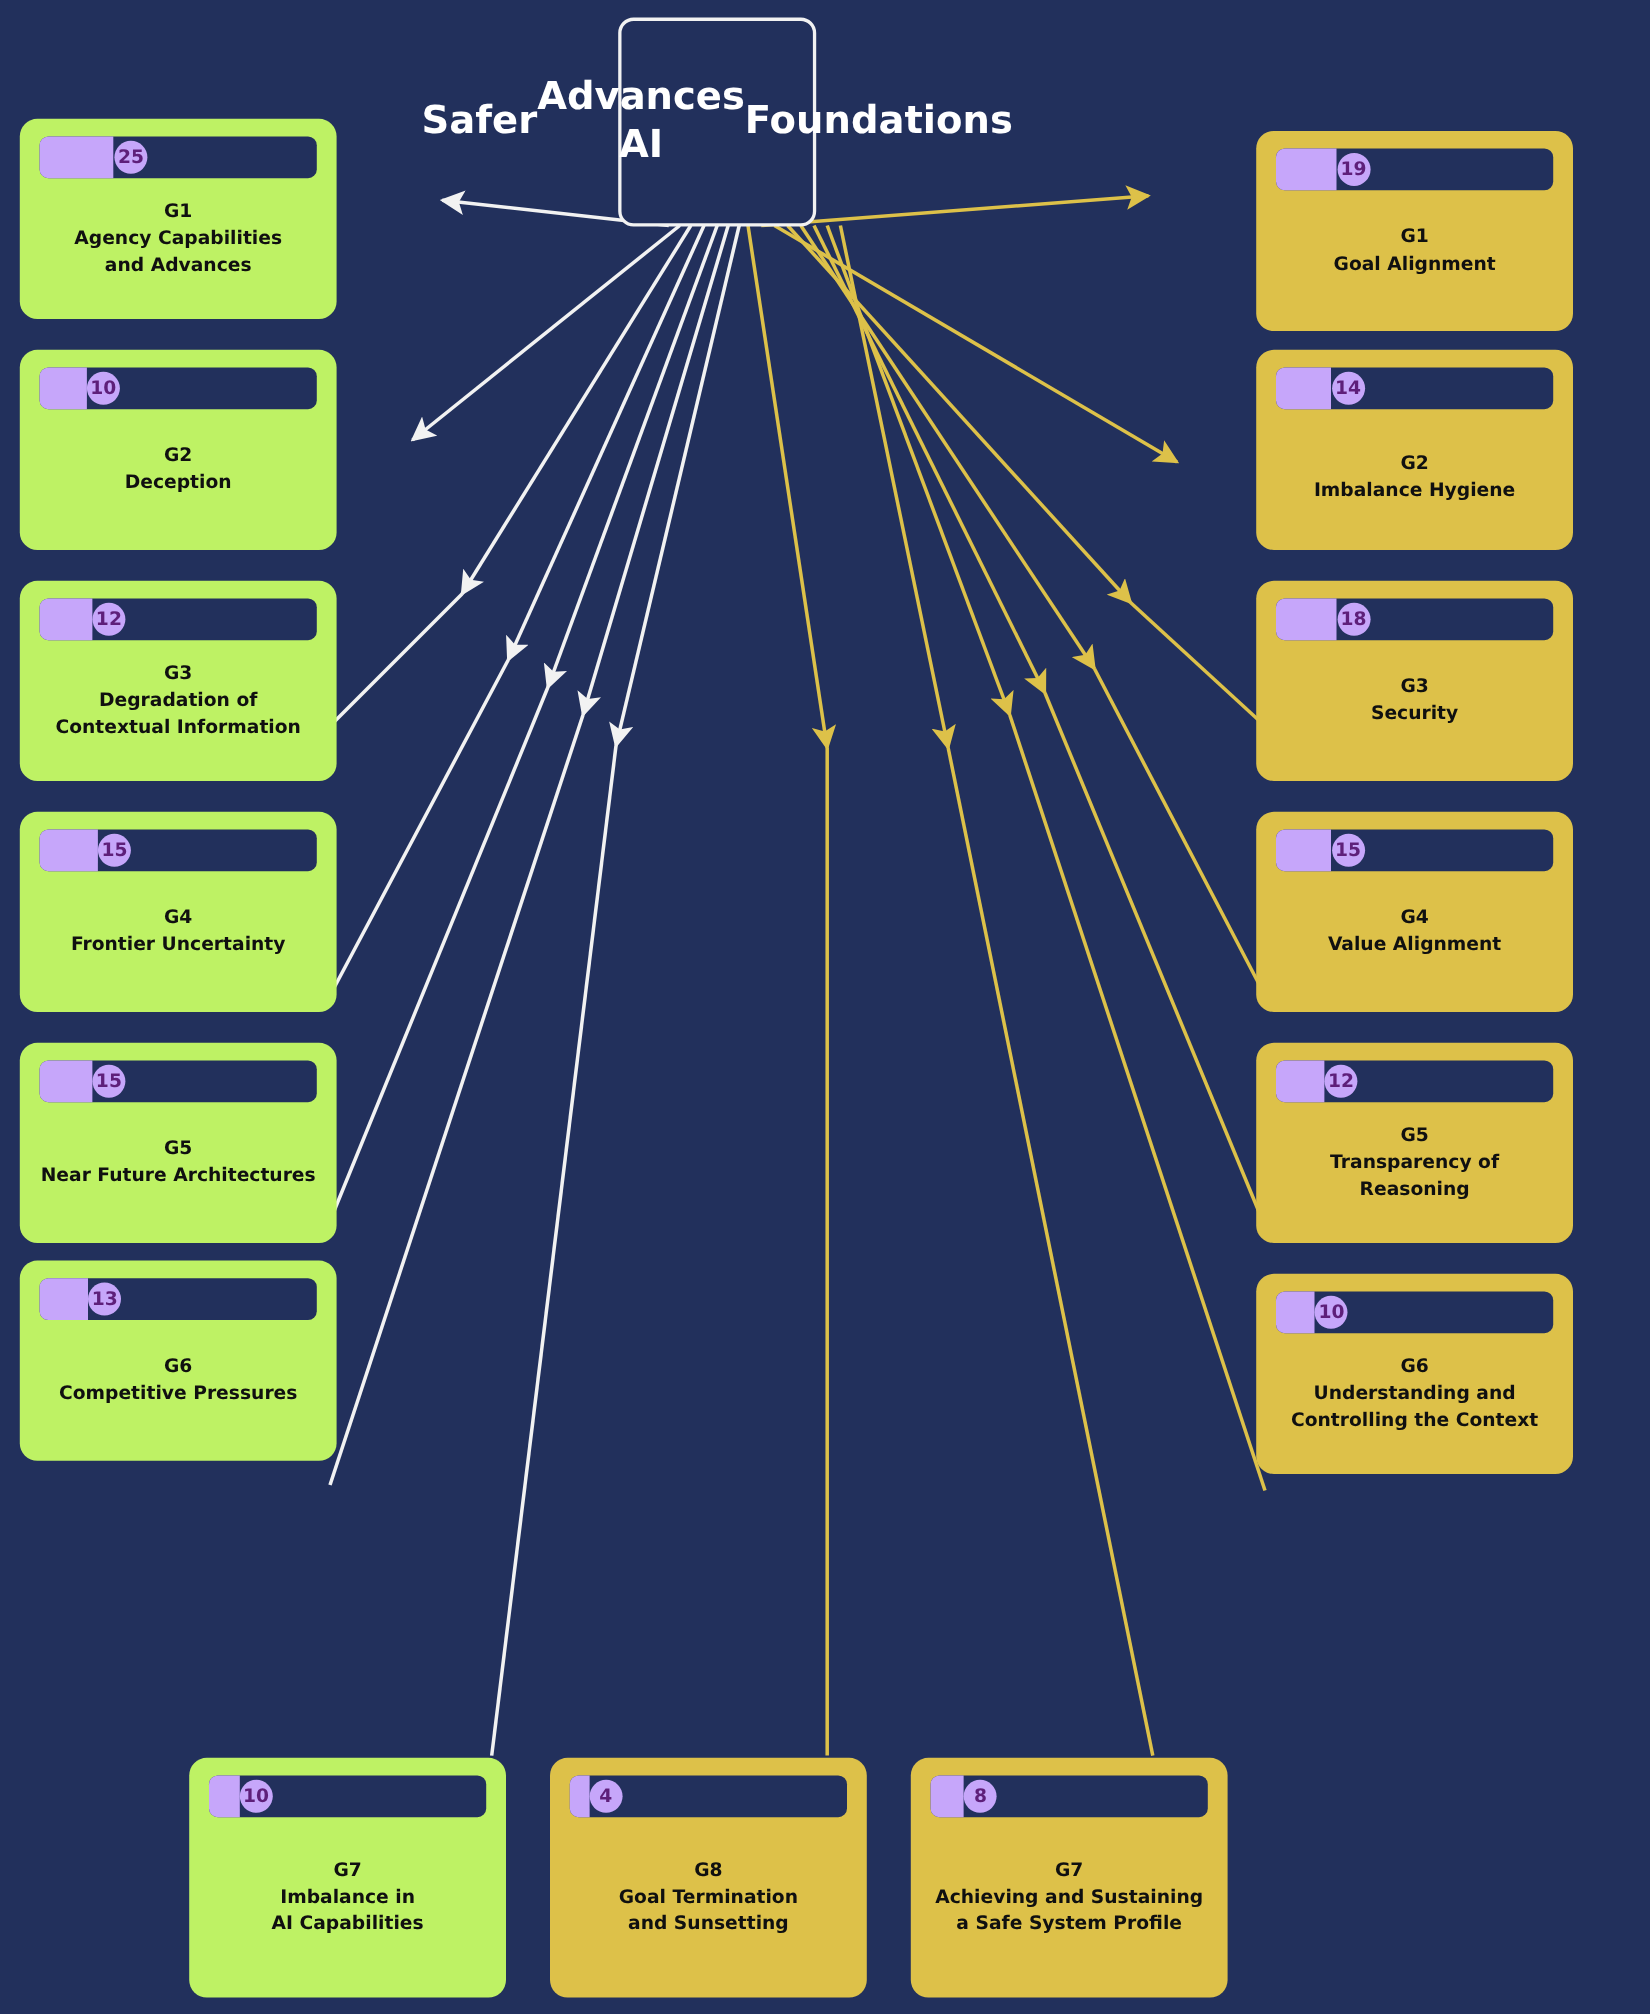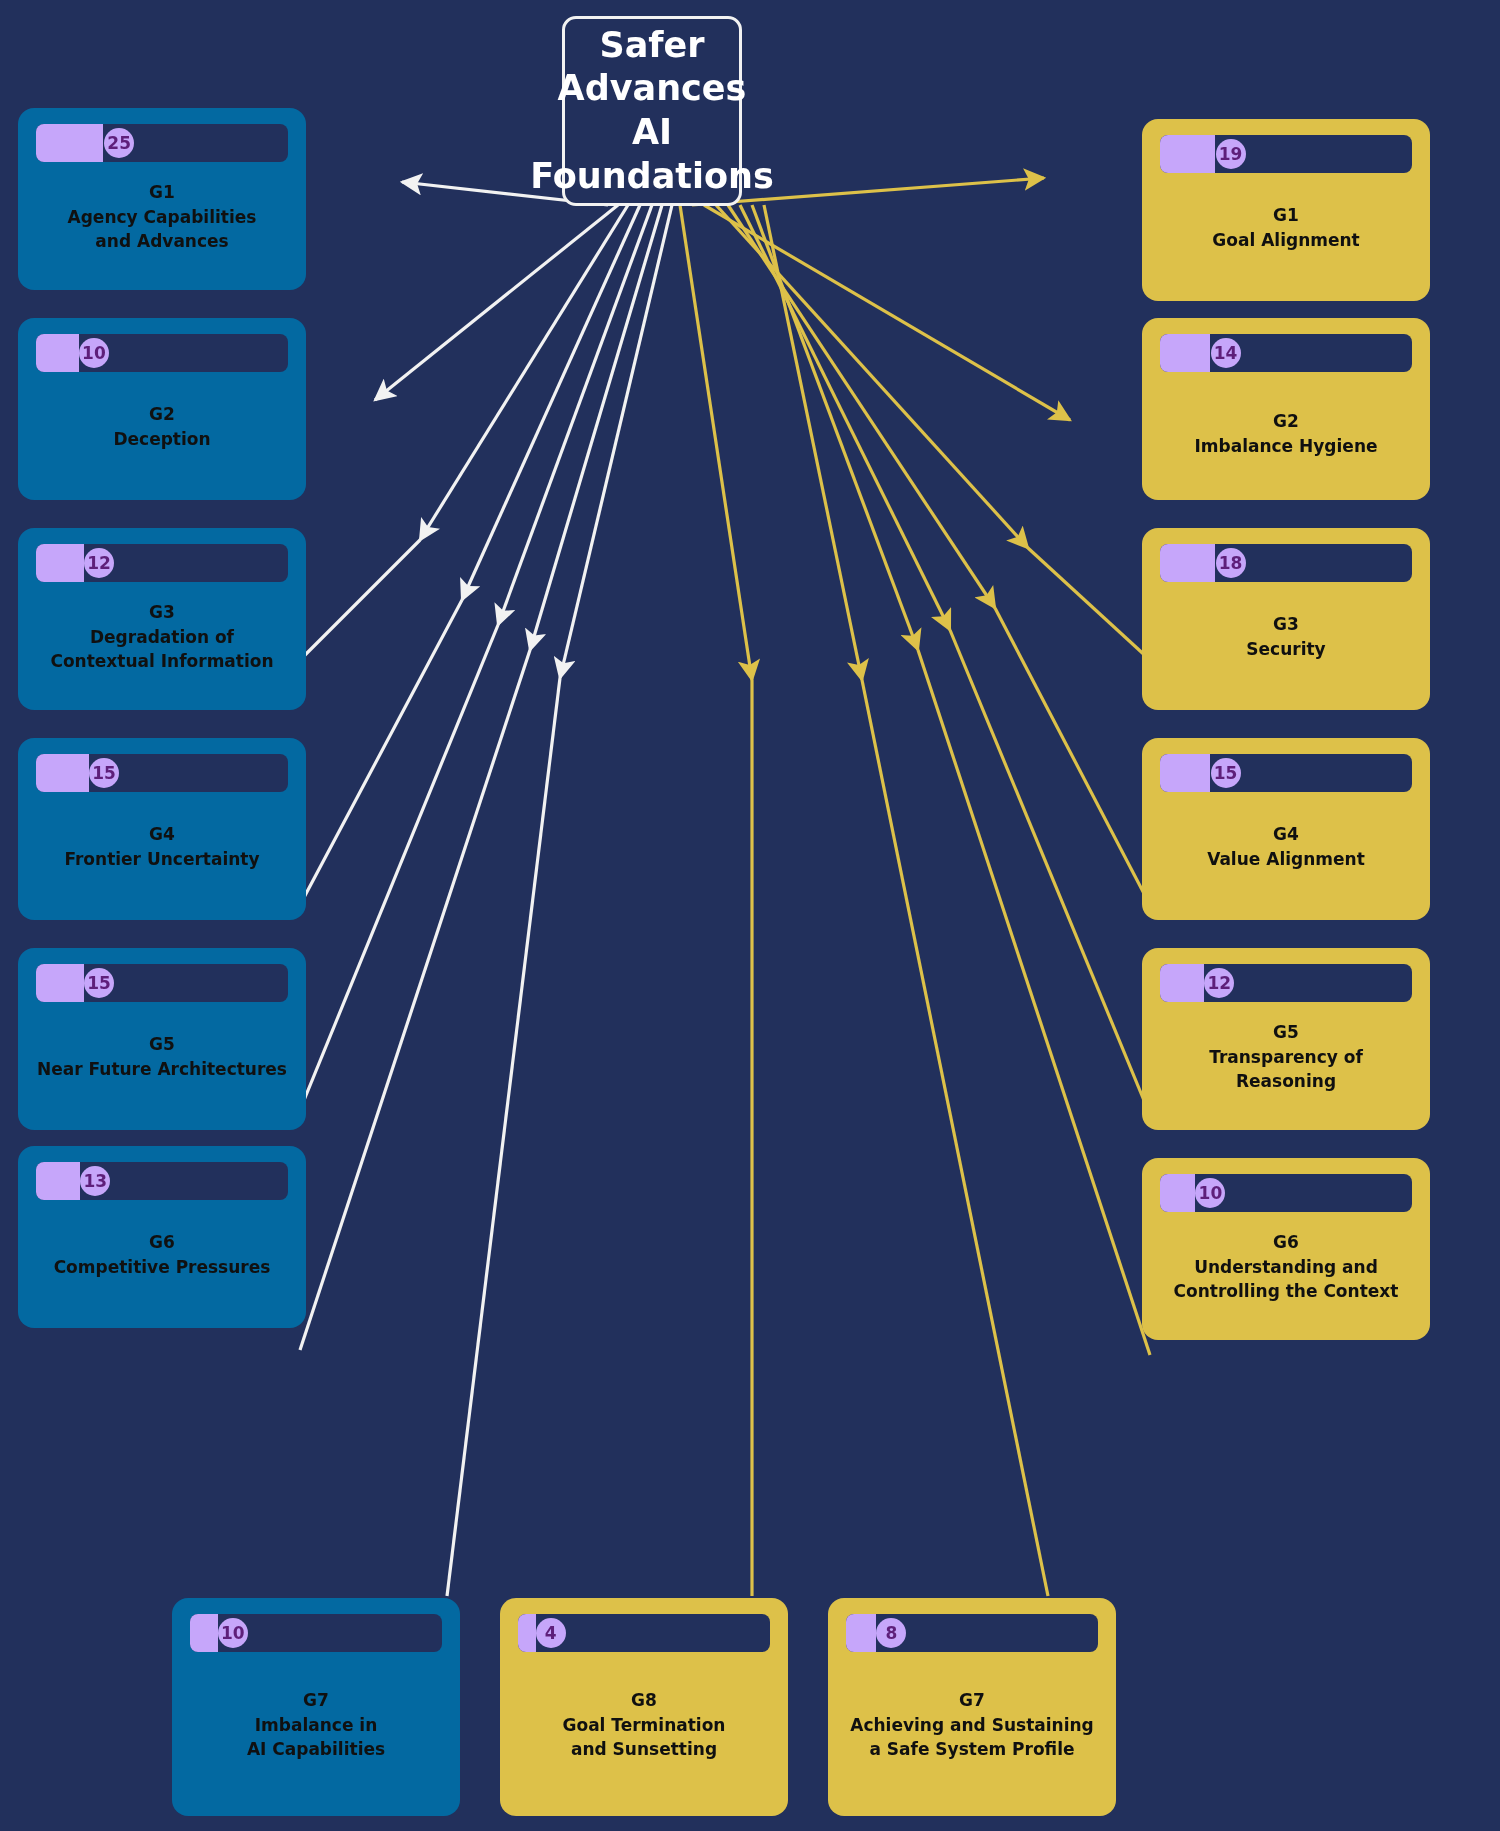--- a/index.html
+++ b/index.html
@@ -27,21 +27,21 @@
   }
 
   
   .root-node {
     position: absolute;
     box-sizing: border-box;
     background: #22305c;
     border: 3px solid #f2f2f2;
     border-radius: 14px;
     display: flex;
-    flex-direction: column;
+    flex-direction: row;
     align-items: center;
     justify-content: center;
     color: #ffffff;
     font-weight: bold;
     font-size: 35px;
     line-height: 1.25;
     text-align: center;
     z-index: 5;
   }
 
@@ -49,21 +49,21 @@
   .card {
     position: absolute;
     box-sizing: border-box;
     border-radius: 16px;
     padding: 16px 18px 18px 18px;
     display: flex;
     flex-direction: column;
     align-items: center;
     z-index: 4;
   }
-  .card.risk   { background: #0369a1; justify-content: flex-end; }
+  .card.risk   { background: #bef264; justify-content: flex-end; }
   .card.goal   { background: #ddc149; }
 
   .bar {
     position: relative;
     box-sizing: border-box;
     width: 100%;
     height: 38px;
     border-radius: 8px;
     background: #22305c;
     overflow: visible;

